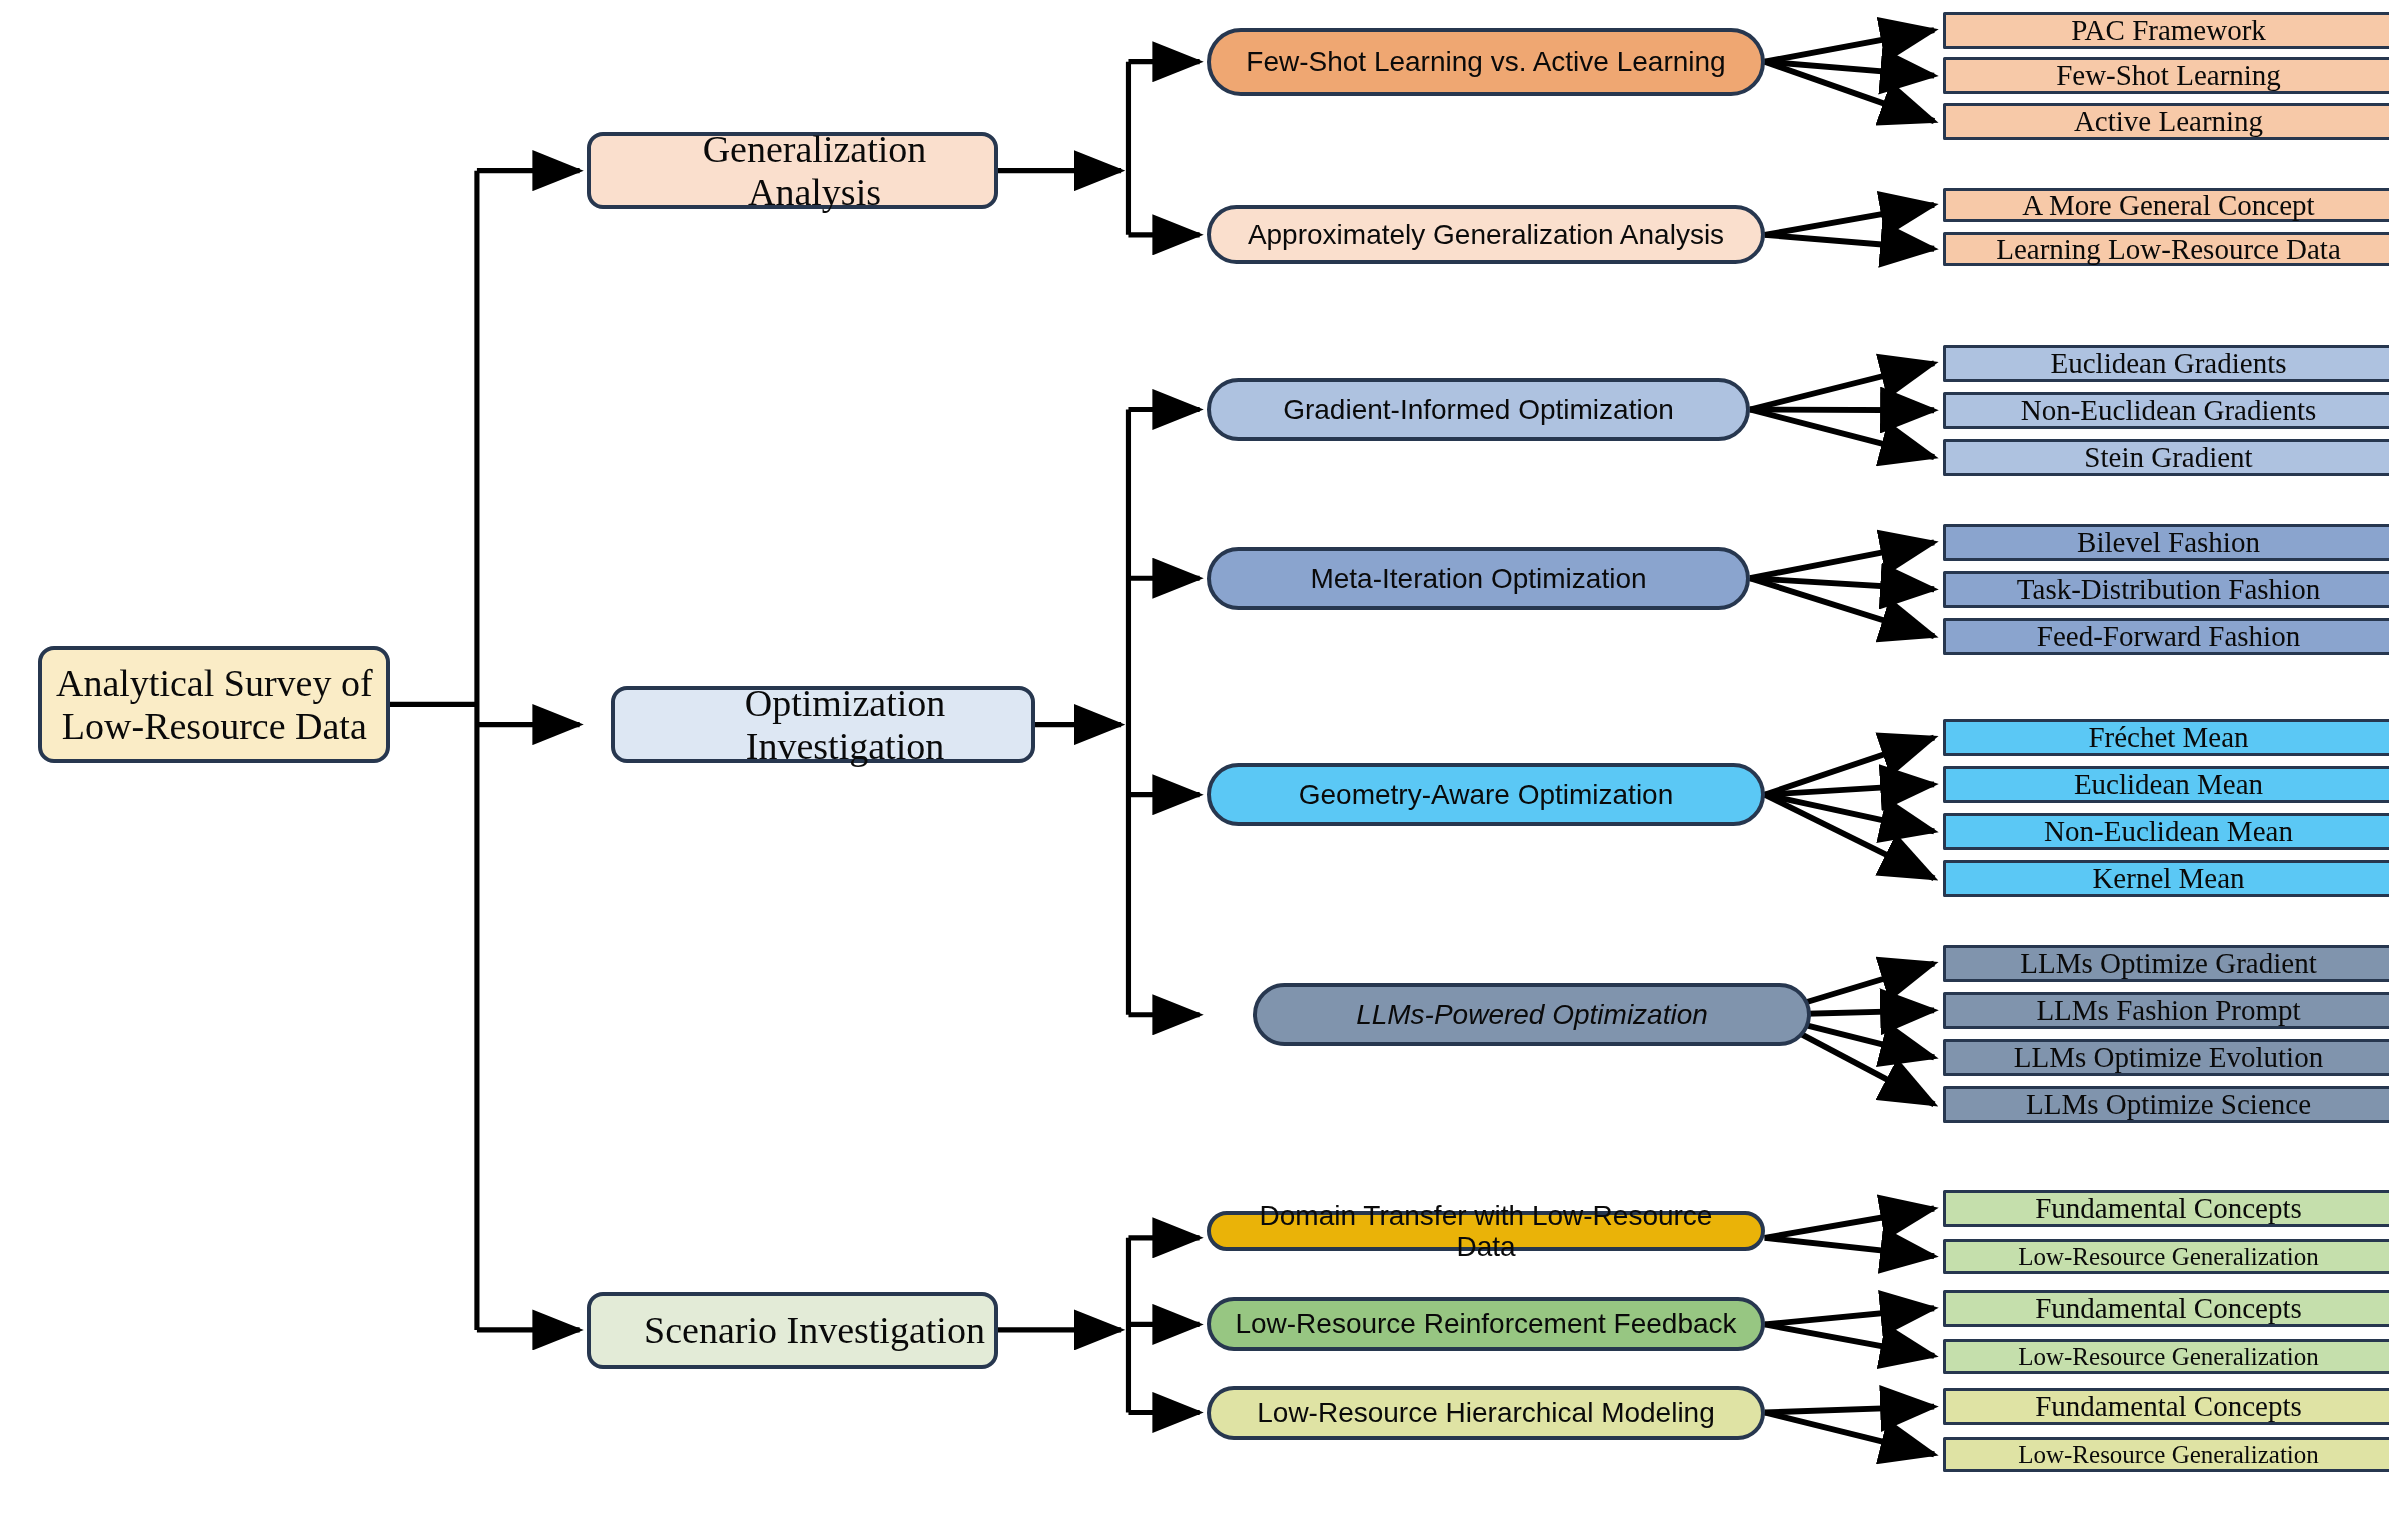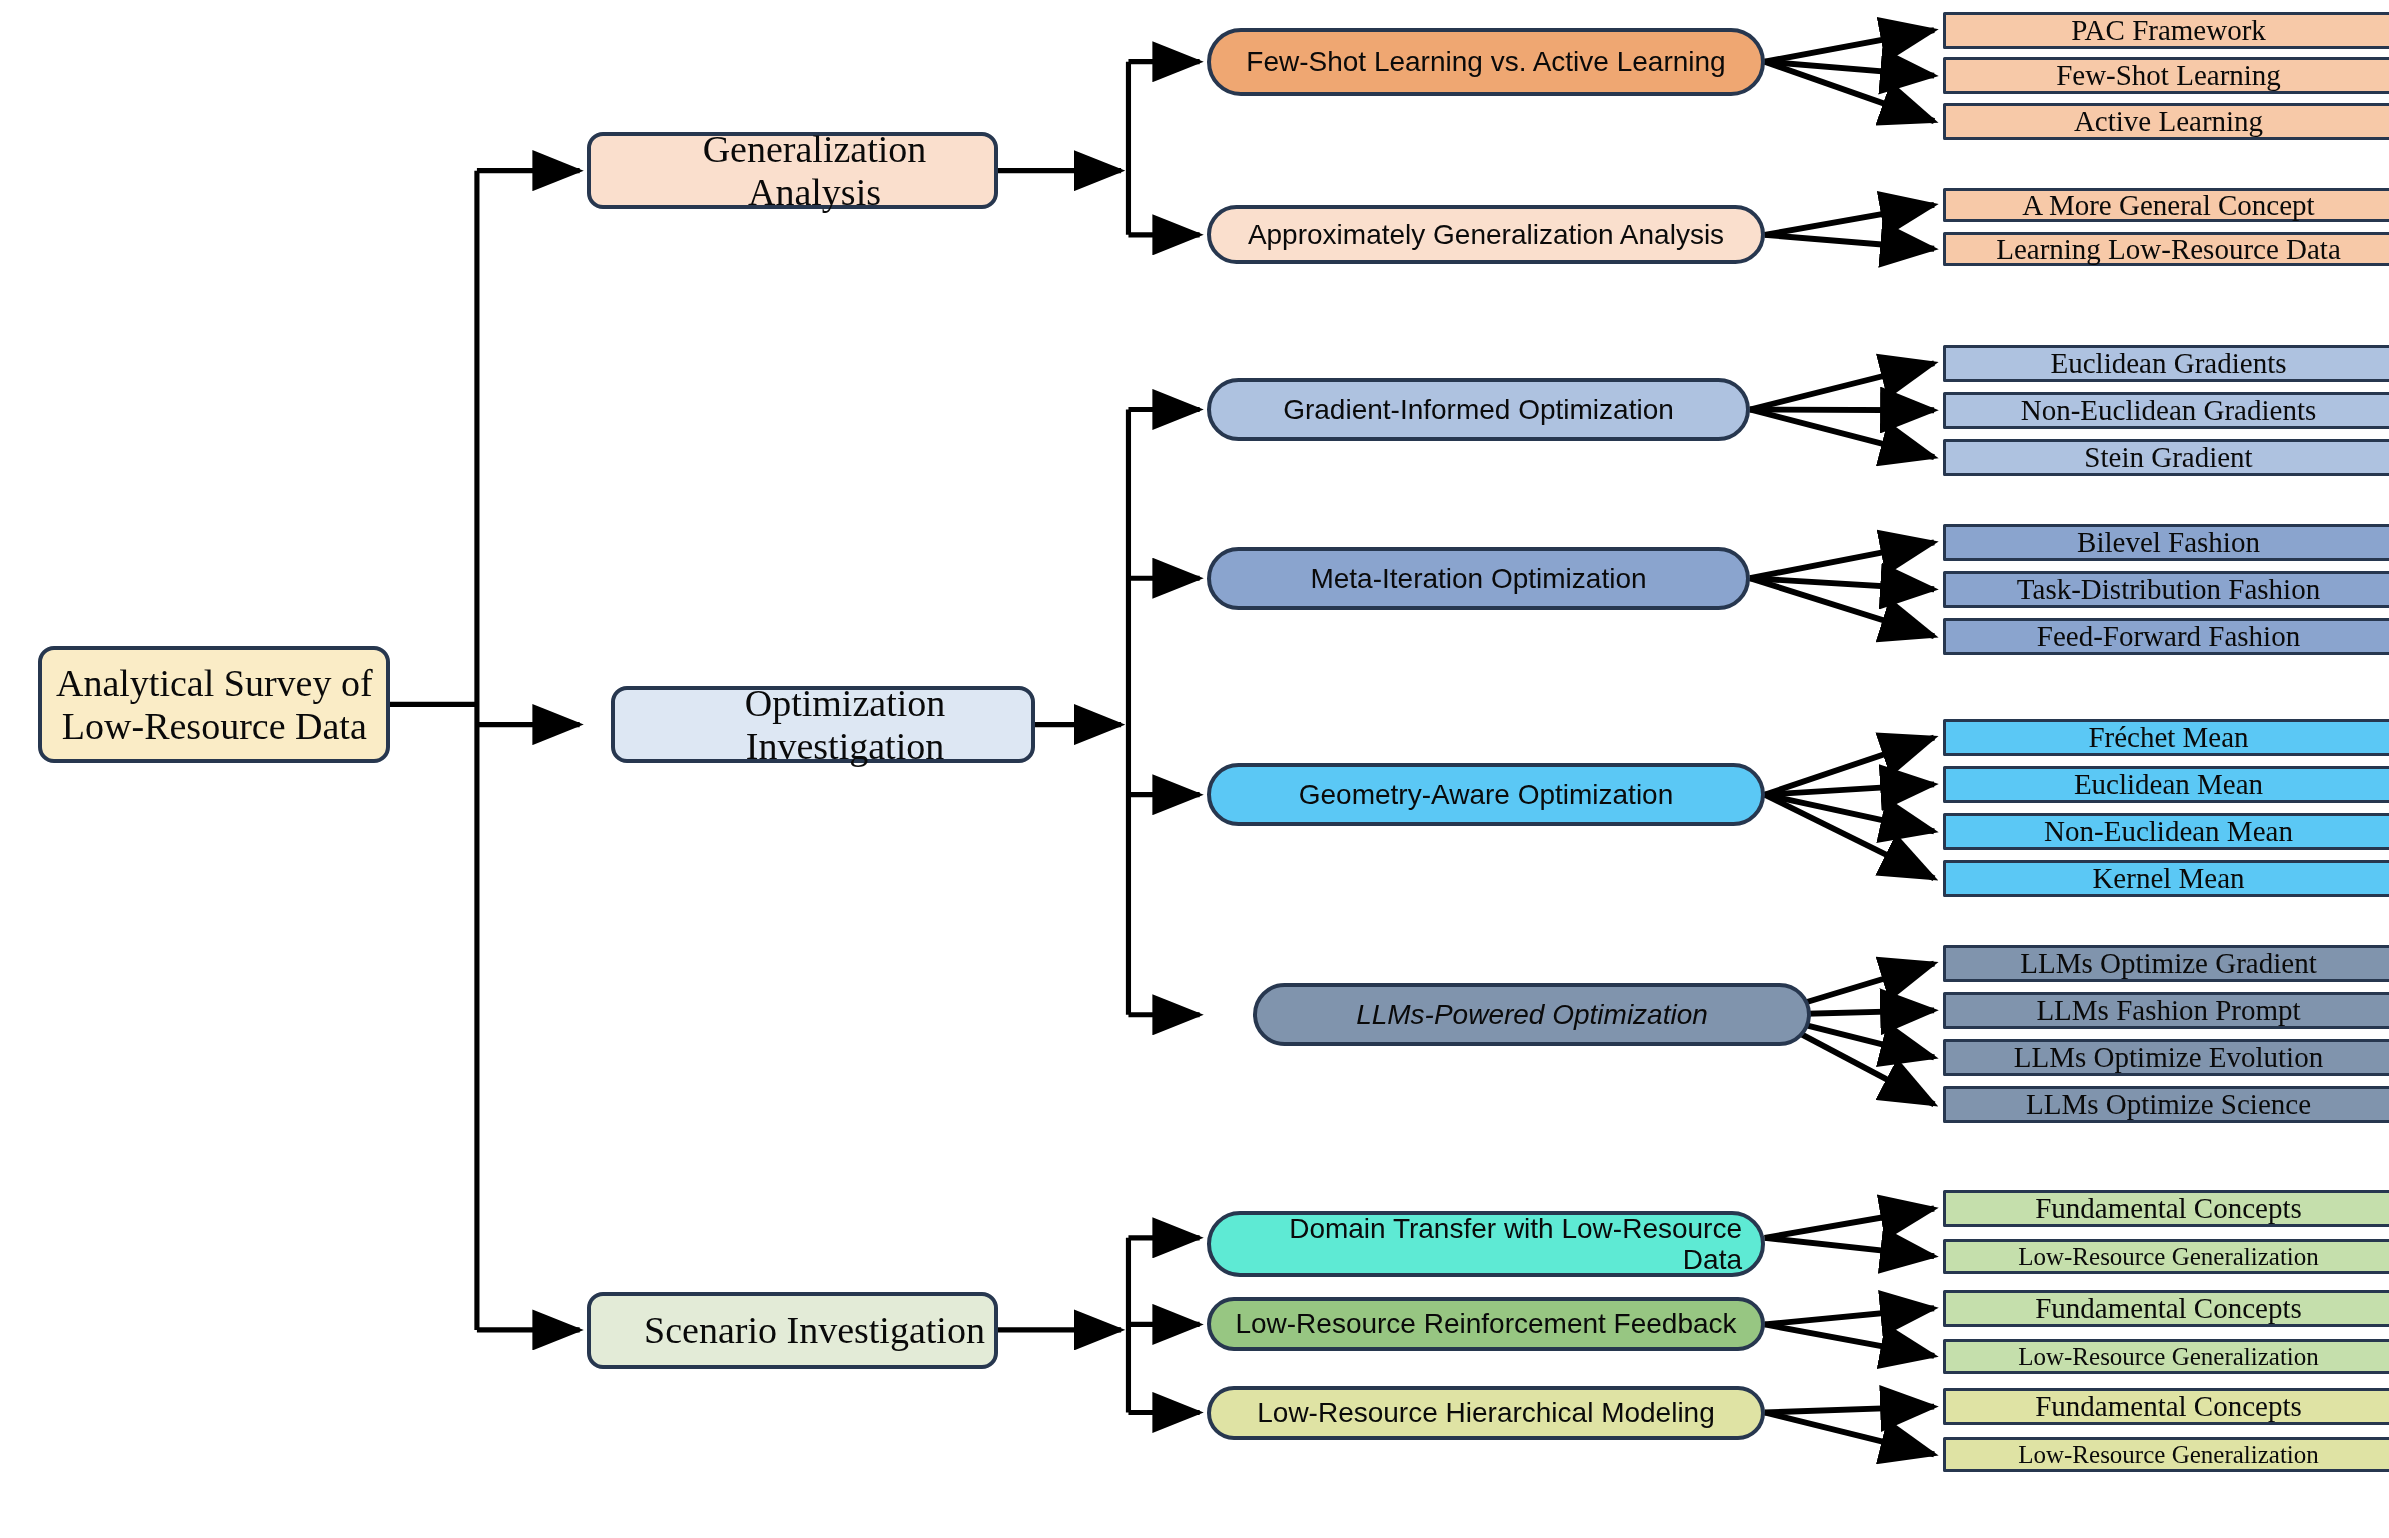--- a/index.html
+++ b/index.html
@@ -15,21 +15,21 @@
 
   
   .rrect{border:4.4px solid #27374f;border-radius:16px;
          font-family:"Liberation Serif", serif;}
   .rrect.root{font-size:38px;padding:0 10.3px;}
   .rrect.l2{font-size:38px;padding-left:44px;}
 
   
   .pill{border:4.4px solid #27374f;border-radius:733px;
         font-family:"Liberation Sans", sans-serif;font-size:28px;
-        font-stretch:condensed;padding:0 19px;text-align:right;}
+        font-stretch:condensed;padding:0 19px;}
 
   
   .leaf{border:3.7px solid #27374f;border-radius:1.5px;
         font-family:"Liberation Serif", serif;font-size:29px;}
   .leaf.small{font-size:25px;}
 </style>
 </head>
 <body>
 
 <div id="stage">
@@ -168,21 +168,21 @@
       </div>
       <div class="node leaf" style="left: 1943px; top: 1039px; width: 451px; height: 37px; background: rgb(128, 148, 173);">
         <span>LLMs Optimize Evolution</span>
       </div>
       <div class="node leaf" style="left: 1943px; top: 1086px; width: 451px; height: 37px; background: rgb(128, 148, 173);">
         <span>LLMs Optimize  Science</span>
       </div>
       <div class="node rrect l2" style="left: 587px; top: 1292px; width: 411px; height: 77px; background: rgb(227, 235, 215); text-align: center;">
         <span>Scenario Investigation</span>
       </div>
-      <div class="node pill" style="left: 1207px; top: 1211px; width: 558px; height: 66px; background: #5eead4;">
+      <div class="node pill" style="left: 1207px; top: 1211px; width: 558px; height: 40px; background: #eab308;">
         <span>Domain Transfer with Low-Resource Data</span>
       </div>
       <div class="node leaf" style="left: 1943px; top: 1190px; width: 451px; height: 37px; background: rgb(197, 223, 172);">
         <span>Fundamental Concepts</span>
       </div>
       <div class="node leaf small" style="left: 1943px; top: 1239px; width: 451px; height: 35px; background: rgb(197, 223, 172);">
         <span>Low-Resource Generalization</span>
       </div>
       <div class="node pill" style="left: 1207px; top: 1297px; width: 558px; height: 54px; background: rgb(151, 198, 130);">
         <span>Low-Resource  Reinforcement Feedback</span>

